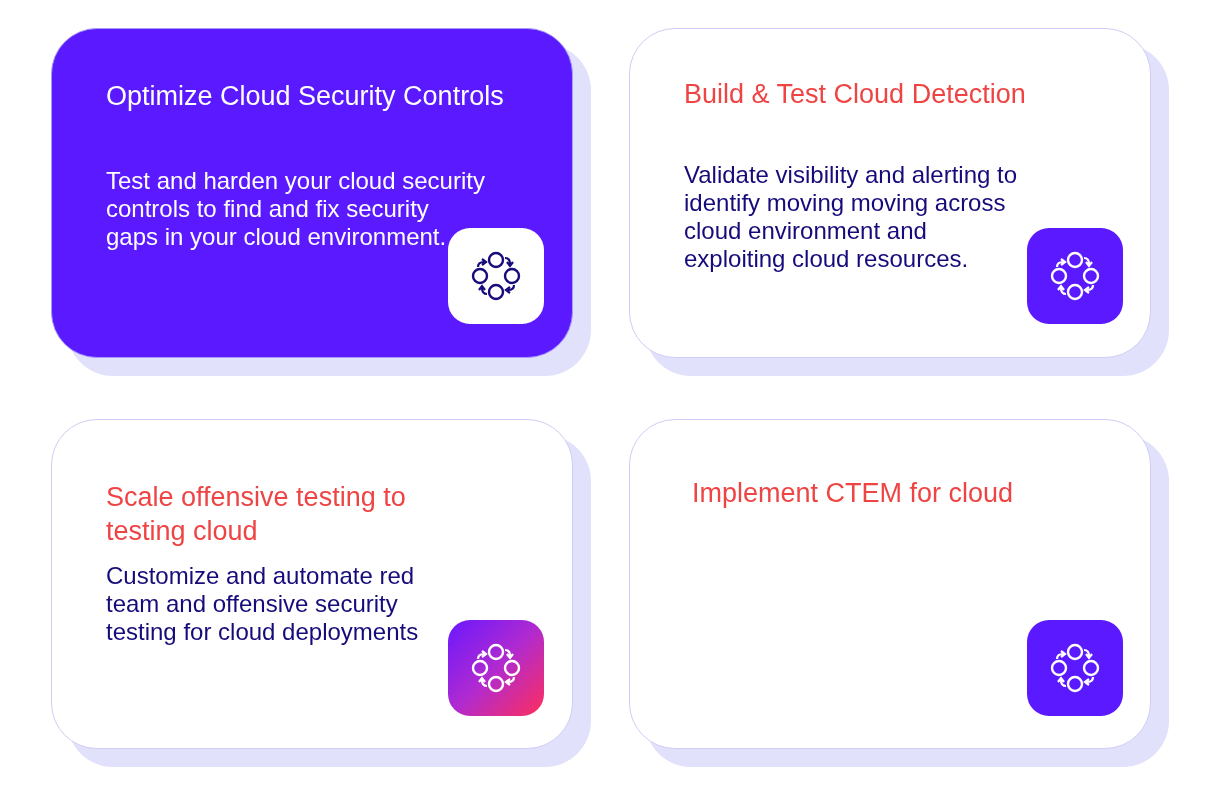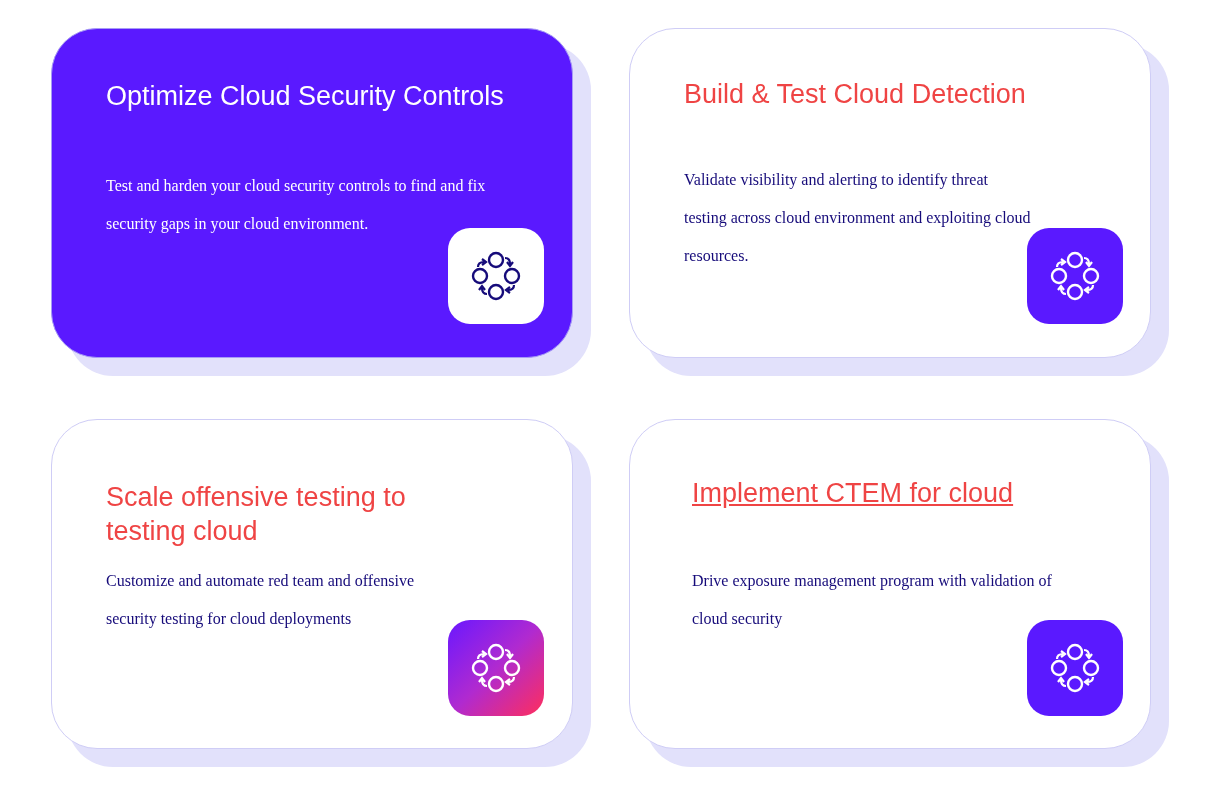--- a/index.html
+++ b/index.html
@@ -5,21 +5,21 @@
     html, body { margin: 0; padding: 0; background: #ffffff; }
     body { width: 1206px; height: 785px; position: relative; overflow: hidden;
       font-family: "Liberation Sans", "DejaVu Sans", sans-serif; }
     .card-wrap { position: absolute; width: 524px; height: 332px; }
     .shadow { position: absolute; left: 16px; top: 16px; width: 524px; height: 332px;
       border-radius: 46px; background: #e2e1fb; }
     .card { position: absolute; left: 0; top: 0; width: 522px; height: 330px;
       border-radius: 46px; background: #ffffff; border: 1.5px solid #cfcdf6; box-sizing: border-box; }
     .card.filled { background: #5a19ff; border-color: #a79cf5; }
     .title { position: absolute; left: 54px; font-size: 27px; line-height: 34px; color: #ef4444; width: 400px; }
-    .desc { position: absolute; left: 54px; font-size: 16px; line-height: 38px; color: #160b7a; width: 400px; font-family: Liberation Serif, serif; }
+    .desc { position: absolute; left: 54px; font-size: 24px; line-height: 28px; color: #160b7a; width: 400px; }
     .filled .title, .filled .desc { color: #ffffff; }
     .icon-tile { position: absolute; width: 96px; height: 96px; border-radius: 22px;
       display: flex; align-items: center; justify-content: center; }
     .icon-tile.white { background: #ffffff; }
     .icon-tile.purple { background: #5a19ff; }
     .icon-tile.gradient { background: linear-gradient(135deg, #6a18ff 0%, #b02ad0 50%, #ff2e5c 100%); }
   </style>
 </head>
 <body>
 
@@ -52,21 +52,21 @@
           <use href="#cycle"></use>
         </svg>
     </div>
   </div>
 </div>
 
 <div class="card-wrap" style="left:629px; top:28px;">
   <div class="shadow"></div>
   <div class="card">
     <div class="title" style="top:48px; width:420px;">Build &amp; Test Cloud Detection</div>
-    <div class="desc" style="top:132px; width:350px;">Validate visibility and alerting to identify threat testing across cloud environment and exploiting cloud resources.</div>
+    <div class="desc" style="top:132px; width:350px;">Validate visibility and alerting to identify moving moving across cloud environment and exploiting cloud resources.</div>
     <div class="icon-tile purple" style="left:397px; top:199px; color:#ffffff;">
       <svg width="56" height="56" viewBox="0 0 56 56">
           <use href="#cycle"></use>
         </svg>
     </div>
   </div>
 </div>
 
 <div class="card-wrap" style="left:51px; top:419px;">
   <div class="shadow"></div>
@@ -77,21 +77,20 @@
       <svg width="56" height="56" viewBox="0 0 56 56">
           <use href="#cycle"></use>
         </svg>
     </div>
   </div>
 </div>
 
 <div class="card-wrap" style="left:629px; top:419px;">
   <div class="shadow"></div>
   <div class="card">
-    <div class="title" style="top:56px; left:62px; width:420px;text-decoration:underline;">Implement CTEM for cloud</div>
-    <div class="desc" style="top:142px; left:62px; width:380px;">Drive exposure management program with validation of cloud security</div>
+    <div class="title" style="top:56px; left:62px; width:420px;">Implement CTEM for cloud</div>
     <div class="icon-tile purple" style="left:397px; top:200px; color:#ffffff;">
       <svg width="56" height="56" viewBox="0 0 56 56">
           <use href="#cycle"></use>
         </svg>
     </div>
   </div>
 </div>
 
 </body></html>

